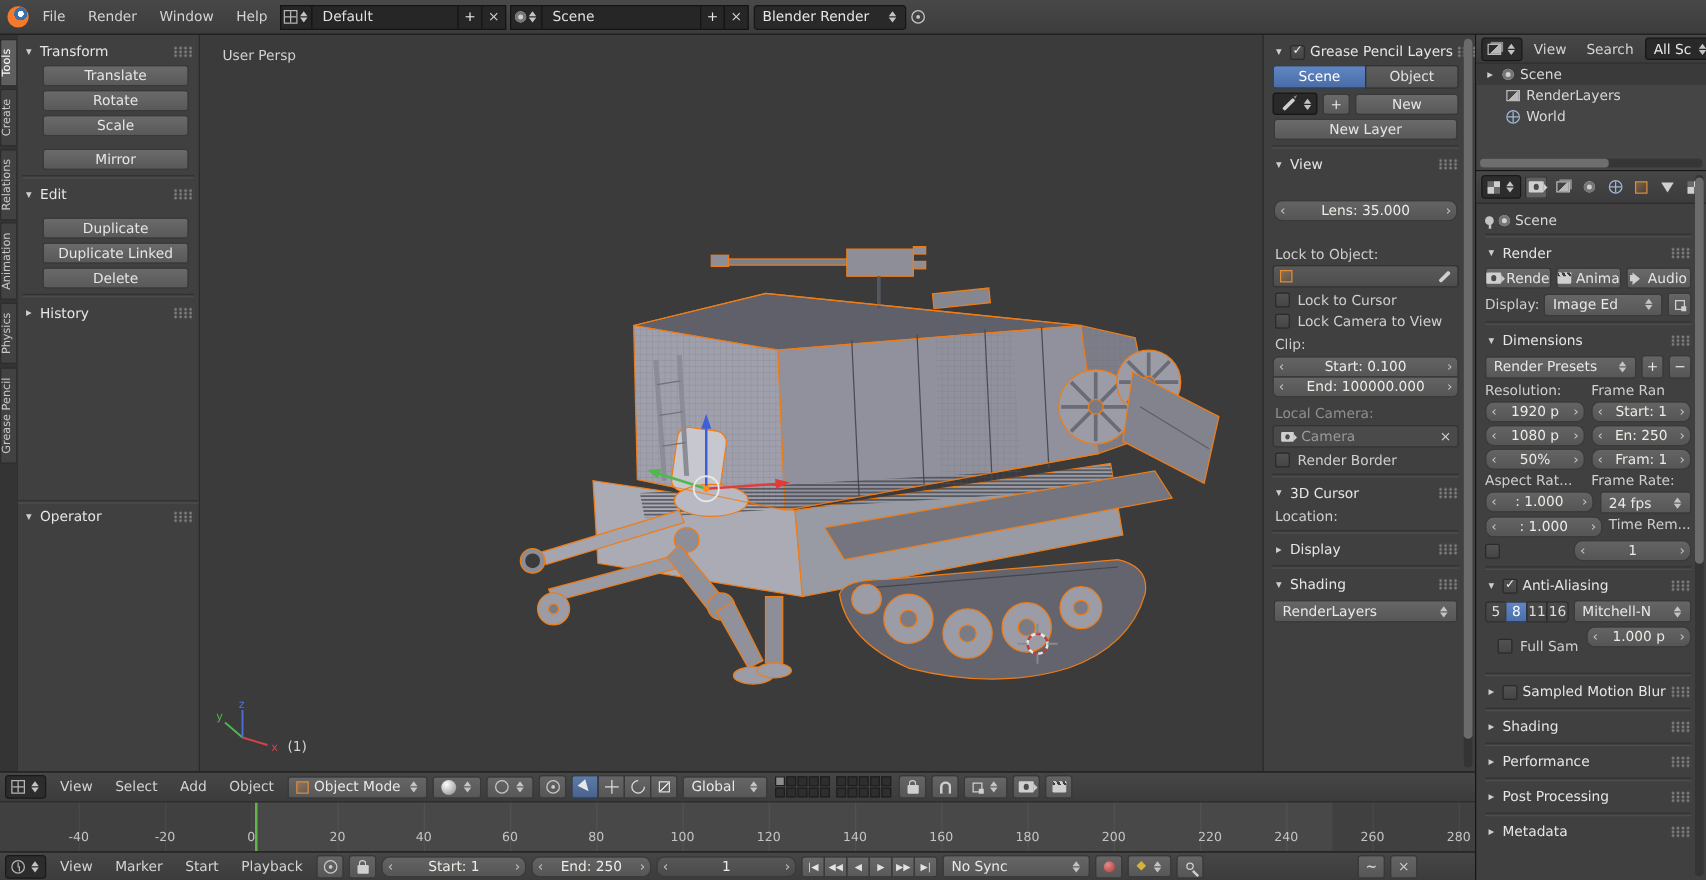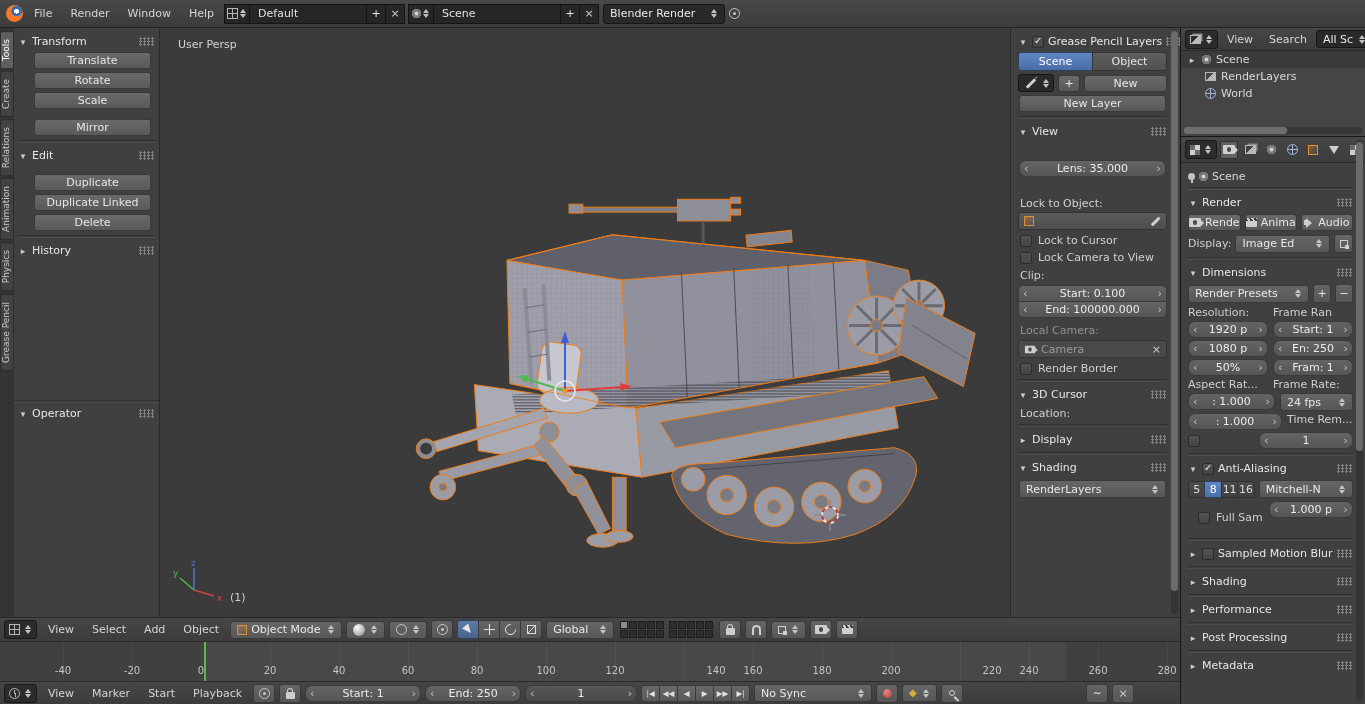--- a/index.html
+++ b/index.html
@@ -25,21 +25,21 @@
 .stack .nf{border-radius:0;margin-top:-1px}
 .stack .nf:first-child{border-radius:5px 5px 0 0;margin-top:0}
 .stack .nf:last-child{border-radius:0 0 5px 5px}
 .phead{display:flex;align-items:center;height:17px;gap:4px;color:#e6e6e6;margin:2px 0;white-space:nowrap}
 .tri{width:10px;text-align:center;color:#cfcfcf;font-size:9px;flex:none}
 .tri.open::after{content:"▾"}
 .tri.closed::after{content:"▸"}
 .grip{margin-left:auto;width:16px;height:9px;flex:none;background-image:radial-gradient(circle at 1.5px 1.5px,#8d8d8d 1px,transparent 1.3px);background-size:4px 3px;opacity:.85}
 .cb{width:12px;height:12px;flex:none;background:linear-gradient(#525252,#454545);border:1px solid #2b2b2b;border-radius:2px;position:relative}
 .cb.on::after{content:"✓";position:absolute;left:1px;top:-2px;font-size:10px;color:#f2f2f2}
-.cbrow{display:flex;align-items:flex-end;gap:6px;margin:4px 2px;white-space:nowrap}
+.cbrow{display:flex;align-items:flex-start;gap:6px;margin:4px 2px;white-space:nowrap}
 .hsep{height:3px;border-top:1px solid #323232;border-bottom:1px solid #4d4d4d;margin:4px 0}
 .editor-btn{display:flex;align-items:center;gap:3px;height:19px;background:#2c2c2c;border:1px solid #191919;border-radius:3px;padding:0 4px;flex:none}
 .iconbtn{display:flex;align-items:center;justify-content:center;width:22px;height:19px;background:linear-gradient(#656565,#565656);border:1px solid #393939;border-radius:3px;flex:none}
 .iconbtn.active{background:linear-gradient(#5d7ca8,#49628c);border-color:#2e4158}
 .seggroup{display:flex}
 .seggroup .iconbtn{border-radius:0;margin-left:-1px}
 .seggroup .iconbtn:first-child{border-radius:3px 0 0 3px;margin-left:0}
 .seggroup .iconbtn:last-child{border-radius:0 3px 3px 0}
 .cols{display:flex;gap:5px;margin:2px 0}
 .col{flex:1;min-width:0}
@@ -791,25 +791,25 @@
     <div class="tl-cursor" style="left:204px"></div>
     <span class="tick" style="left:63px">-40</span>
     <span class="tick" style="left:132px">-20</span>
     <span class="tick" style="left:201px">0</span>
     <span class="tick" style="left:270px">20</span>
     <span class="tick" style="left:339px">40</span>
     <span class="tick" style="left:408px">60</span>
     <span class="tick" style="left:477px">80</span>
     <span class="tick" style="left:546px">100</span>
     <span class="tick" style="left:615px">120</span>
-    <span class="tick" style="left:716px">140</span>
+    <span class="tick" style="left:684px">140</span>
     <span class="tick" style="left:753px">160</span>
     <span class="tick" style="left:822px">180</span>
     <span class="tick" style="left:891px">200</span>
-    <span class="tick" style="left:992px">220</span>
+    <span class="tick" style="left:968px">220</span>
     <span class="tick" style="left:1029px">240</span>
     <span class="tick" style="left:1098px">260</span>
     <span class="tick" style="left:1167px">280</span>
   </div>
 
   <div class="region" id="tl-header">
     <div class="editor-btn">
       <span class="ic ic-clock"></span>
         <span class="ud"></span>
     </div>

